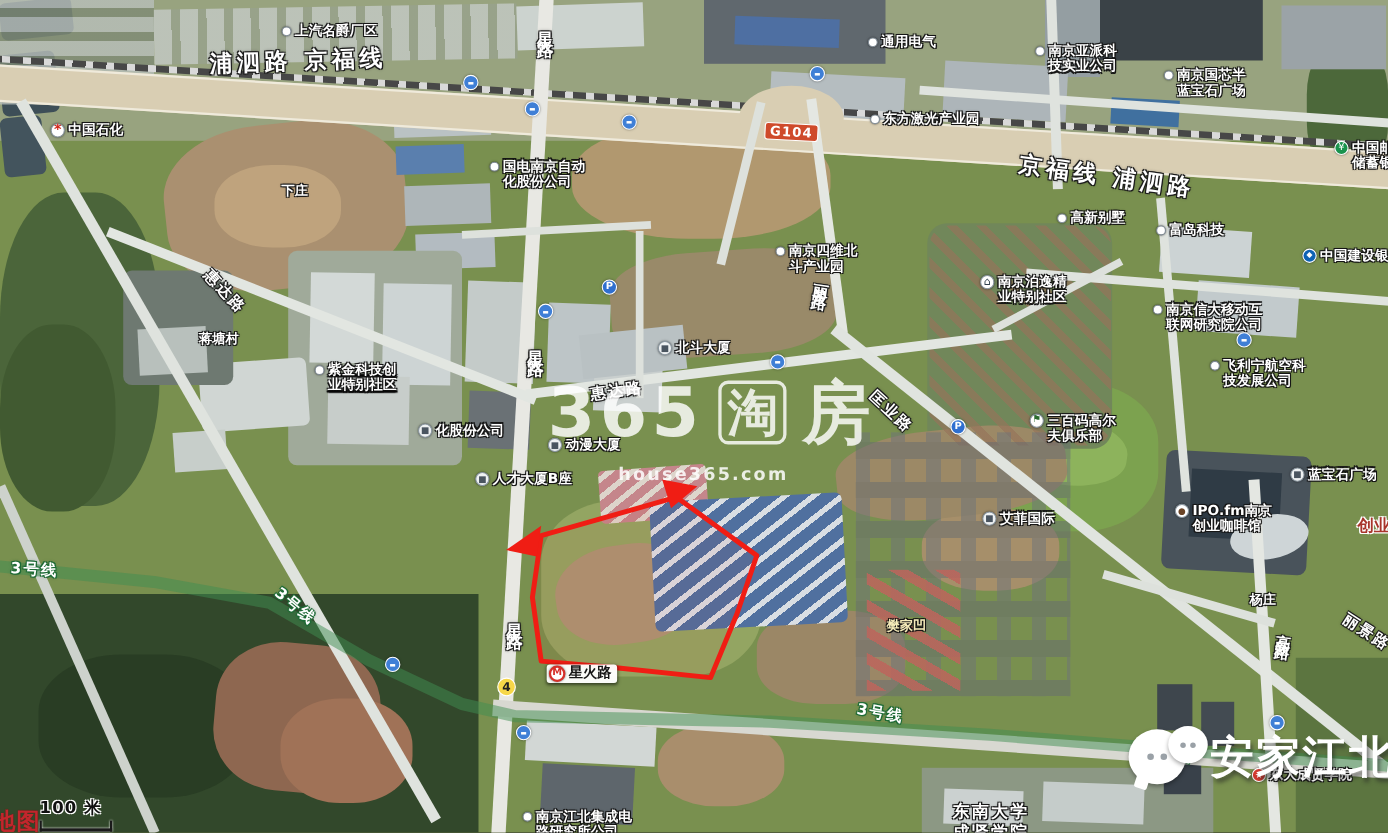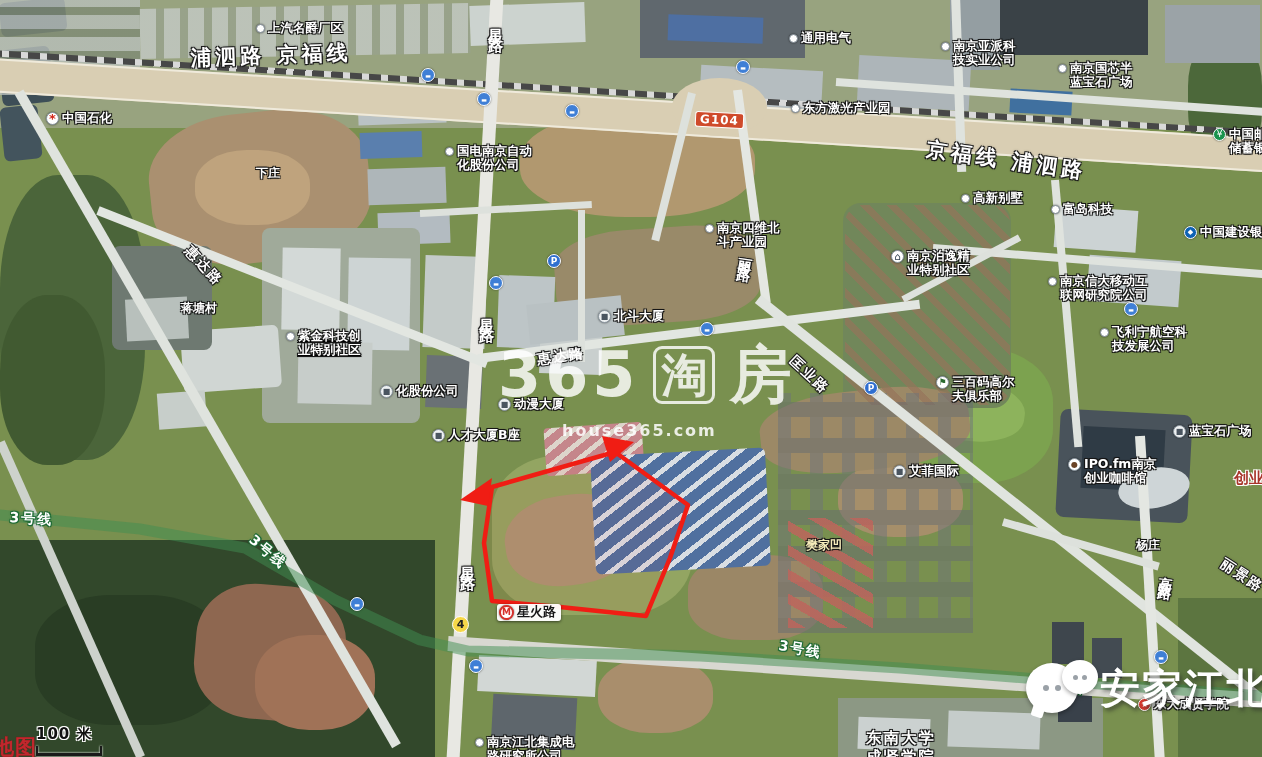--- a/index.html
+++ b/index.html
@@ -382,21 +382,21 @@
       <div class="poi village" style="left: 256px; top: 167px;">
         <div class="txt">
           <div>下庄</div>
         </div>
       </div>
       <div class="poi village" style="left: 181px; top: 302px;">
         <div class="txt">
           <div>蒋塘村</div>
         </div>
       </div>
-      <div class="poi village village-y" style="left: 806px; top: 539px;">
+      <div class="poi village village-y" style="left: 806px; top: 563px;">
         <div class="txt">
           <div>樊家凹</div>
         </div>
       </div>
       <div class="poi village" style="left: 1136px; top: 539px;">
         <div class="txt">
           <div>杨庄</div>
         </div>
       </div>
       <div class="poi red-label" style="left: 1234px; top: 470px;">

